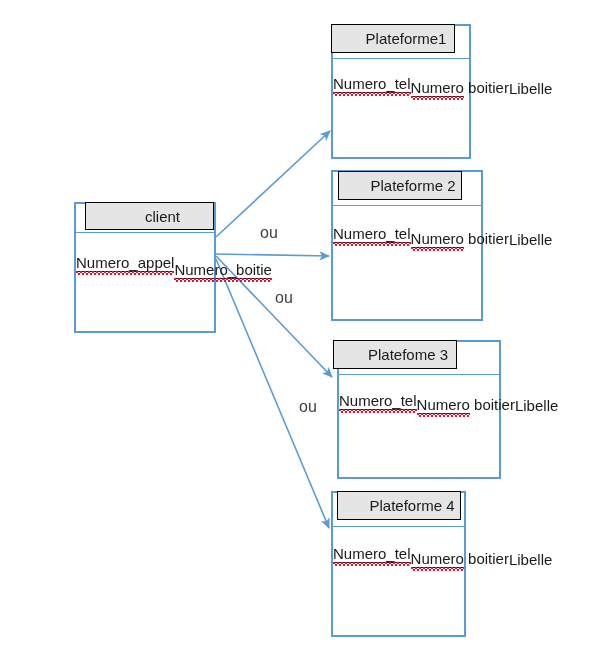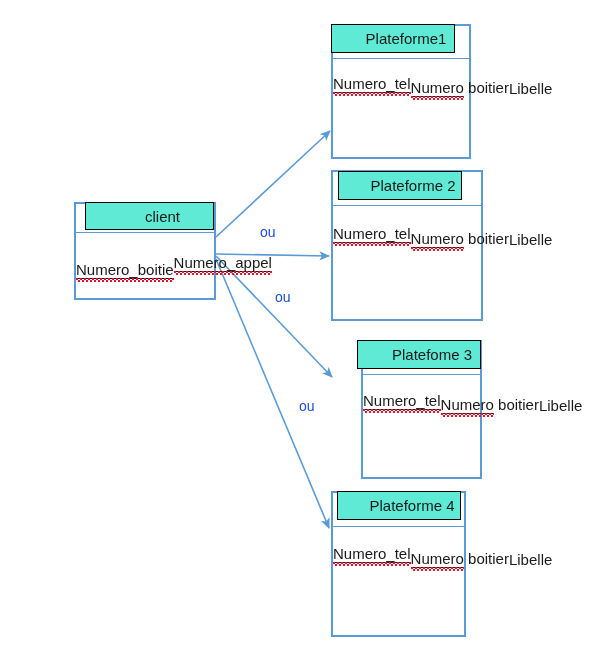--- a/index.html
+++ b/index.html
@@ -31,21 +31,21 @@
   .entity {
     position: absolute;
     box-sizing: border-box;
     border: 2px solid #5B9BD5;
     background: #ffffff;
   }
   .entity-title {
     position: absolute;
     box-sizing: border-box;
     border: 1.5px solid #000000;
-    background: #5eead4;
+    background: #e5e5e5;
     display: flex;
     align-items: center;
     justify-content: center;
     font-size: 15px;
     color: #1a1a1a;
     white-space: nowrap;
     padding-left: 26px;
   }
   .entity-divider {
     position: absolute;
@@ -90,22 +90,22 @@
     height: 4px;
     background-image:
       linear-gradient(45deg, transparent 40%, #E8112D 40%, #E8112D 60%, transparent 60%),
       linear-gradient(-45deg, transparent 40%, #E8112D 40%, #E8112D 60%, transparent 60%);
     background-size: 4px 4px;
     background-repeat: repeat-x;
     background-position: 0 0, 2px 0;
   }
   .edge-label {
     position: absolute;
-    font-size: 14px;
-    color: #1d4ed8;
+    font-size: 16px;
+    color: #404040;
     white-space: nowrap;
   }
 </style>
 </head>
 <body>
 
 <div id="canvas">
 
   <svg class="connectors" viewBox="0 0 601 667" xmlns="http://www.w3.org/2000/svg">
     <defs>
@@ -120,29 +120,29 @@
 
     <line x1="216" y1="256" x2="332" y2="377" stroke="#5B9BD5" stroke-width="1.6" marker-end="url(#arrowhead)"></line>
 
     <line x1="216" y1="259" x2="329" y2="528" stroke="#5B9BD5" stroke-width="1.6" marker-end="url(#arrowhead)"></line>
   </svg>
 
   <div class="edge-label" style="left:260px; top:224px;">ou</div>
   <div class="edge-label" style="left:275px; top:289px;">ou</div>
   <div class="edge-label" style="left:299px; top:398px;">ou</div>
 
-  <div class="entity" style="left:74px; top:202px; width:142px; height:98px;">
+  <div class="entity" style="left:74px; top:202px; width:142px; height:131px;">
     <div class="entity-title" style="left:9px; top:-2px; width:129px; height:28px;">client</div>
     <div class="entity-divider" style="top:28px;"></div>
     <div class="attrs" style="top:38px;">
+      <div class="attr" style="margin-top:6px;">
+        <span class="uline"><span class="squiggle">Numero_appel</span></span><span></span>
+      </div>
       <div class="attr" style="margin-top:20px;">
         <span class="uline"><span class="squiggle">Numero_boitie</span></span><span></span>
-      </div>
-      <div class="attr" style="margin-top:6px;">
-        <span class="uline"><span class="squiggle">Numero_appel</span></span><span></span>
       </div>
     </div>
   </div>
 
   <div class="entity" style="left:331px; top:24px; width:140px; height:135px;">
     <div class="entity-title" style="left:-2px; top:-2px; width:124px; height:29px;">Plateforme1</div>
     <div class="entity-divider" style="top:32px;"></div>
     <div class="attrs" style="top:42px;">
       <div class="attr" style="margin-top:4px;">
         <span class="uline"><span class="squiggle">Numero_tel</span></span><span></span>
@@ -165,21 +165,21 @@
       </div>
       <div class="attr" style="margin-top:16px;">
         <span class="uline"><span class="squiggle">Numero</span></span><span> boitier</span>
       </div>
       <div class="attr" style="margin-top:16px;">
         <span>Libelle</span>
       </div>
     </div>
   </div>
 
-  <div class="entity" style="left:337px; top:340px; width:121px; height:139px;margin-left:24px;">
+  <div class="entity" style="left:337px; top:340px; width:164px; height:139px;">
     <div class="entity-title" style="left:-6px; top:-2px; width:124px; height:29px;">Platefome 3</div>
     <div class="entity-divider" style="top:32px;"></div>
     <div class="attrs" style="top:42px;">
       <div class="attr" style="margin-top:5px;">
         <span class="uline"><span class="squiggle">Numero_tel</span></span><span></span>
       </div>
       <div class="attr" style="margin-top:13px;">
         <span class="uline"><span class="squiggle">Numero</span></span><span> boitier</span>
       </div>
       <div class="attr" style="margin-top:13px;">

